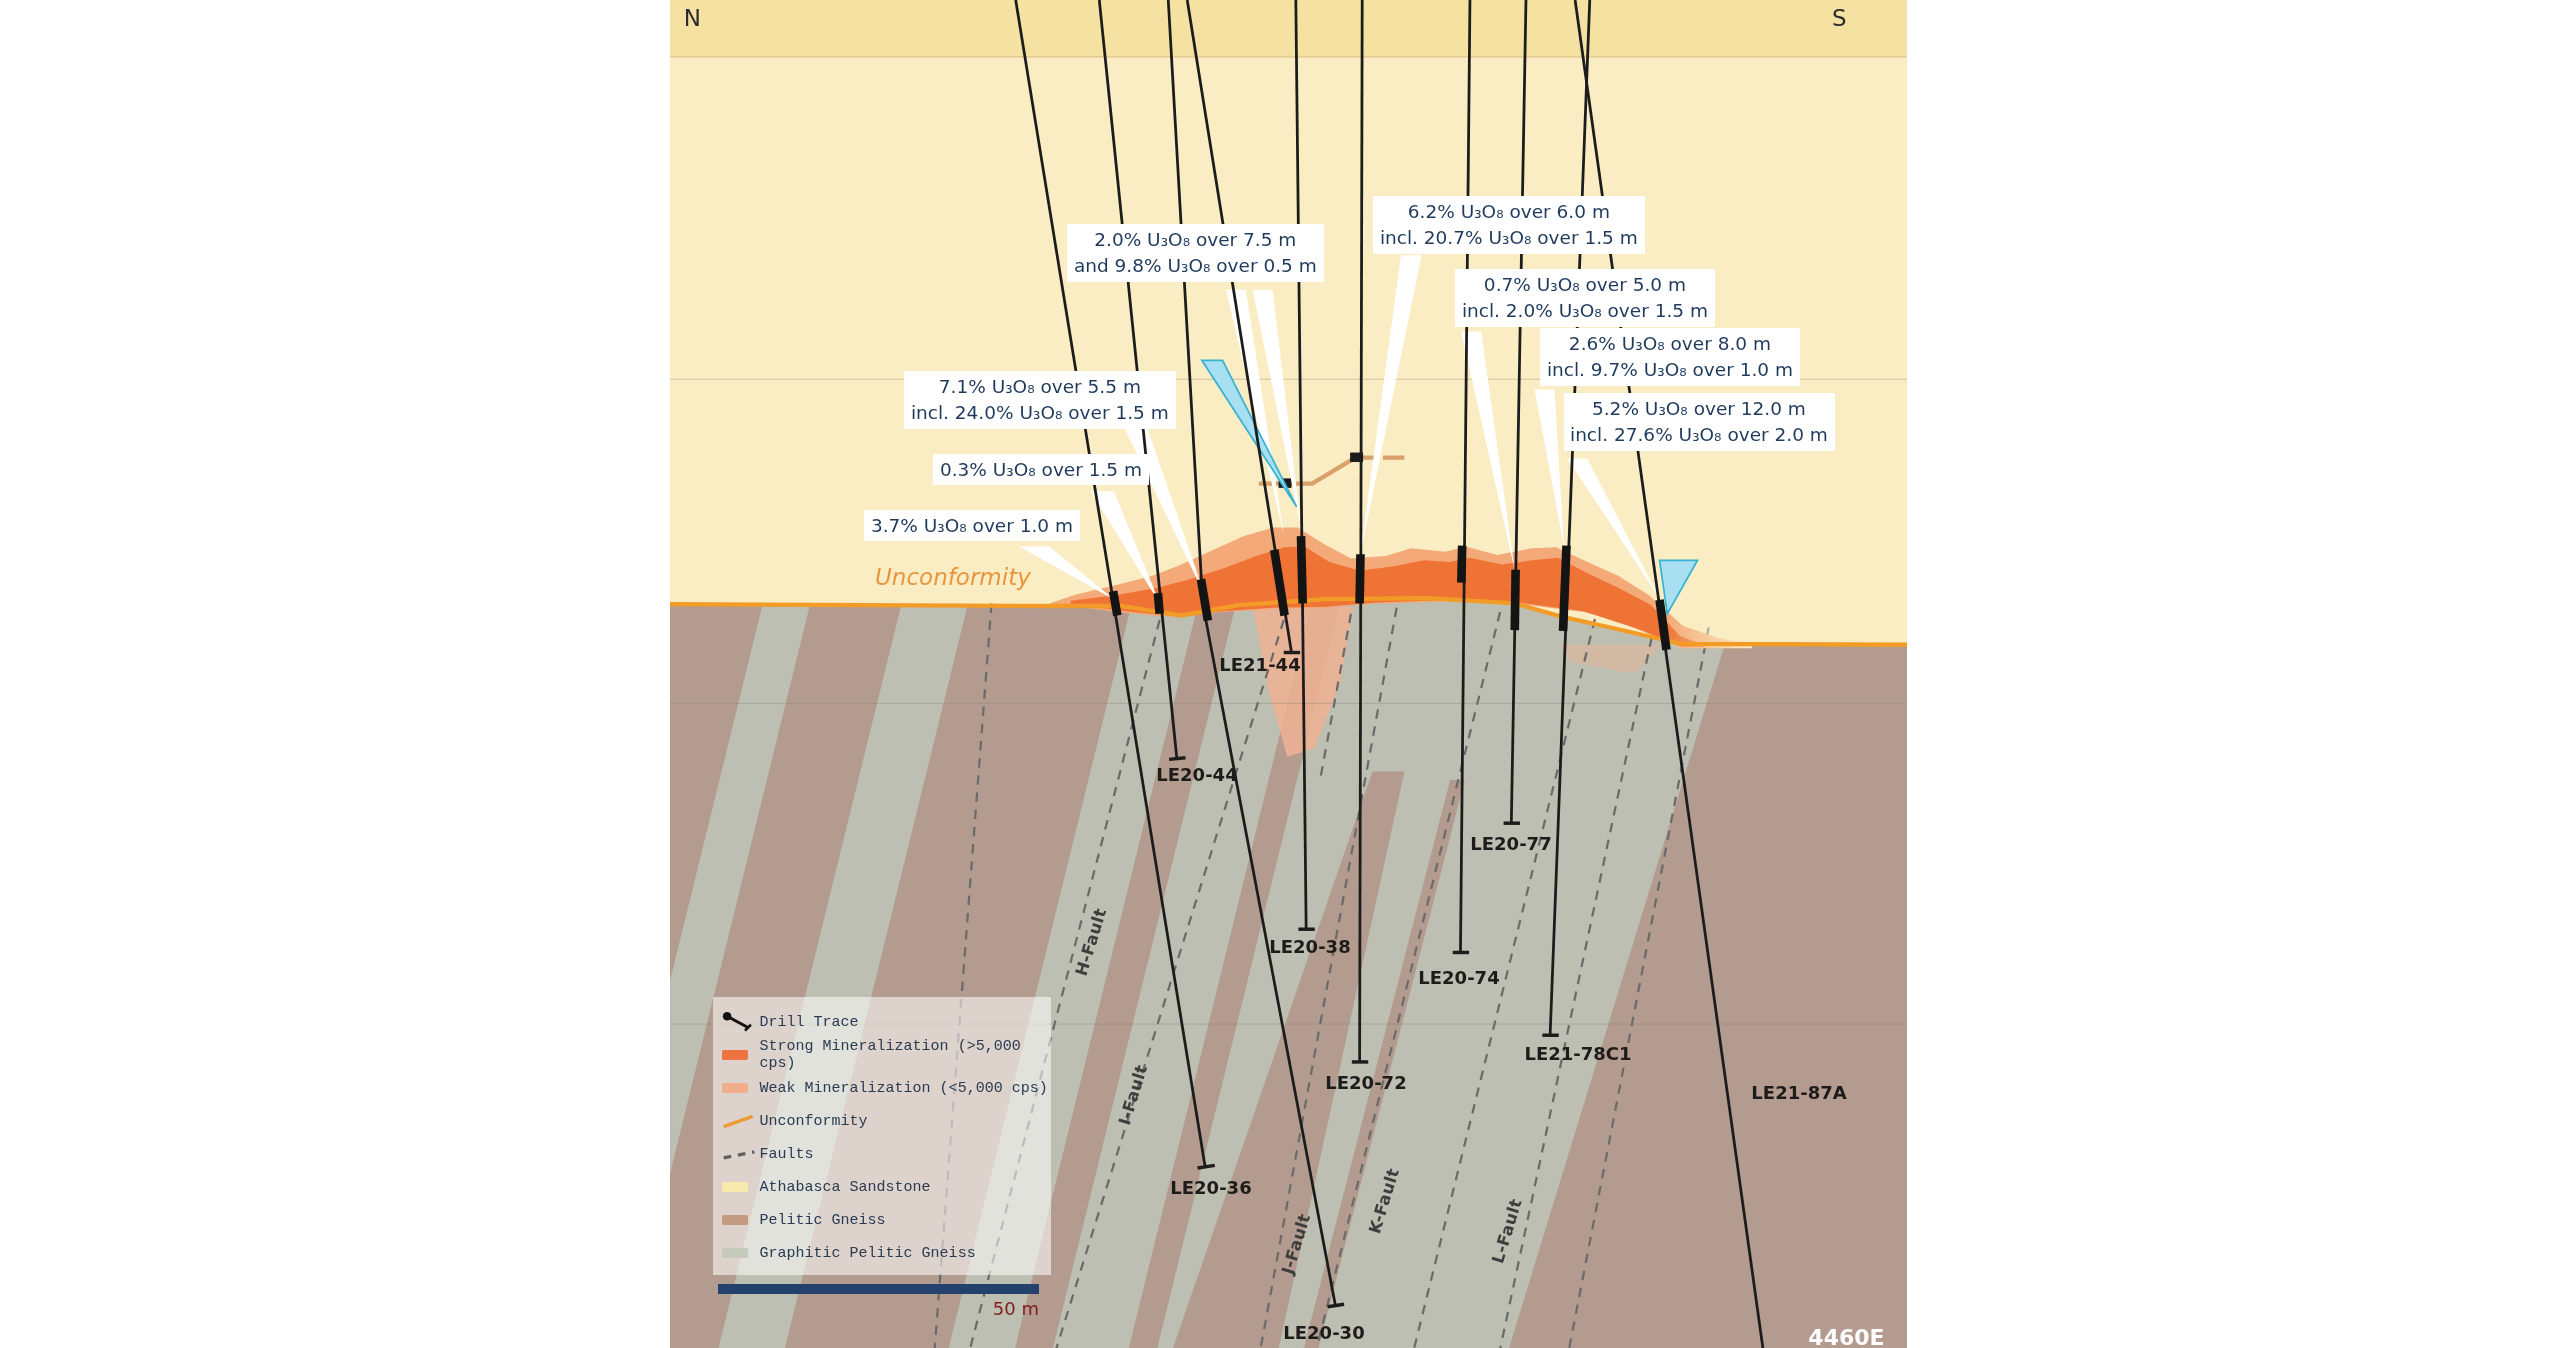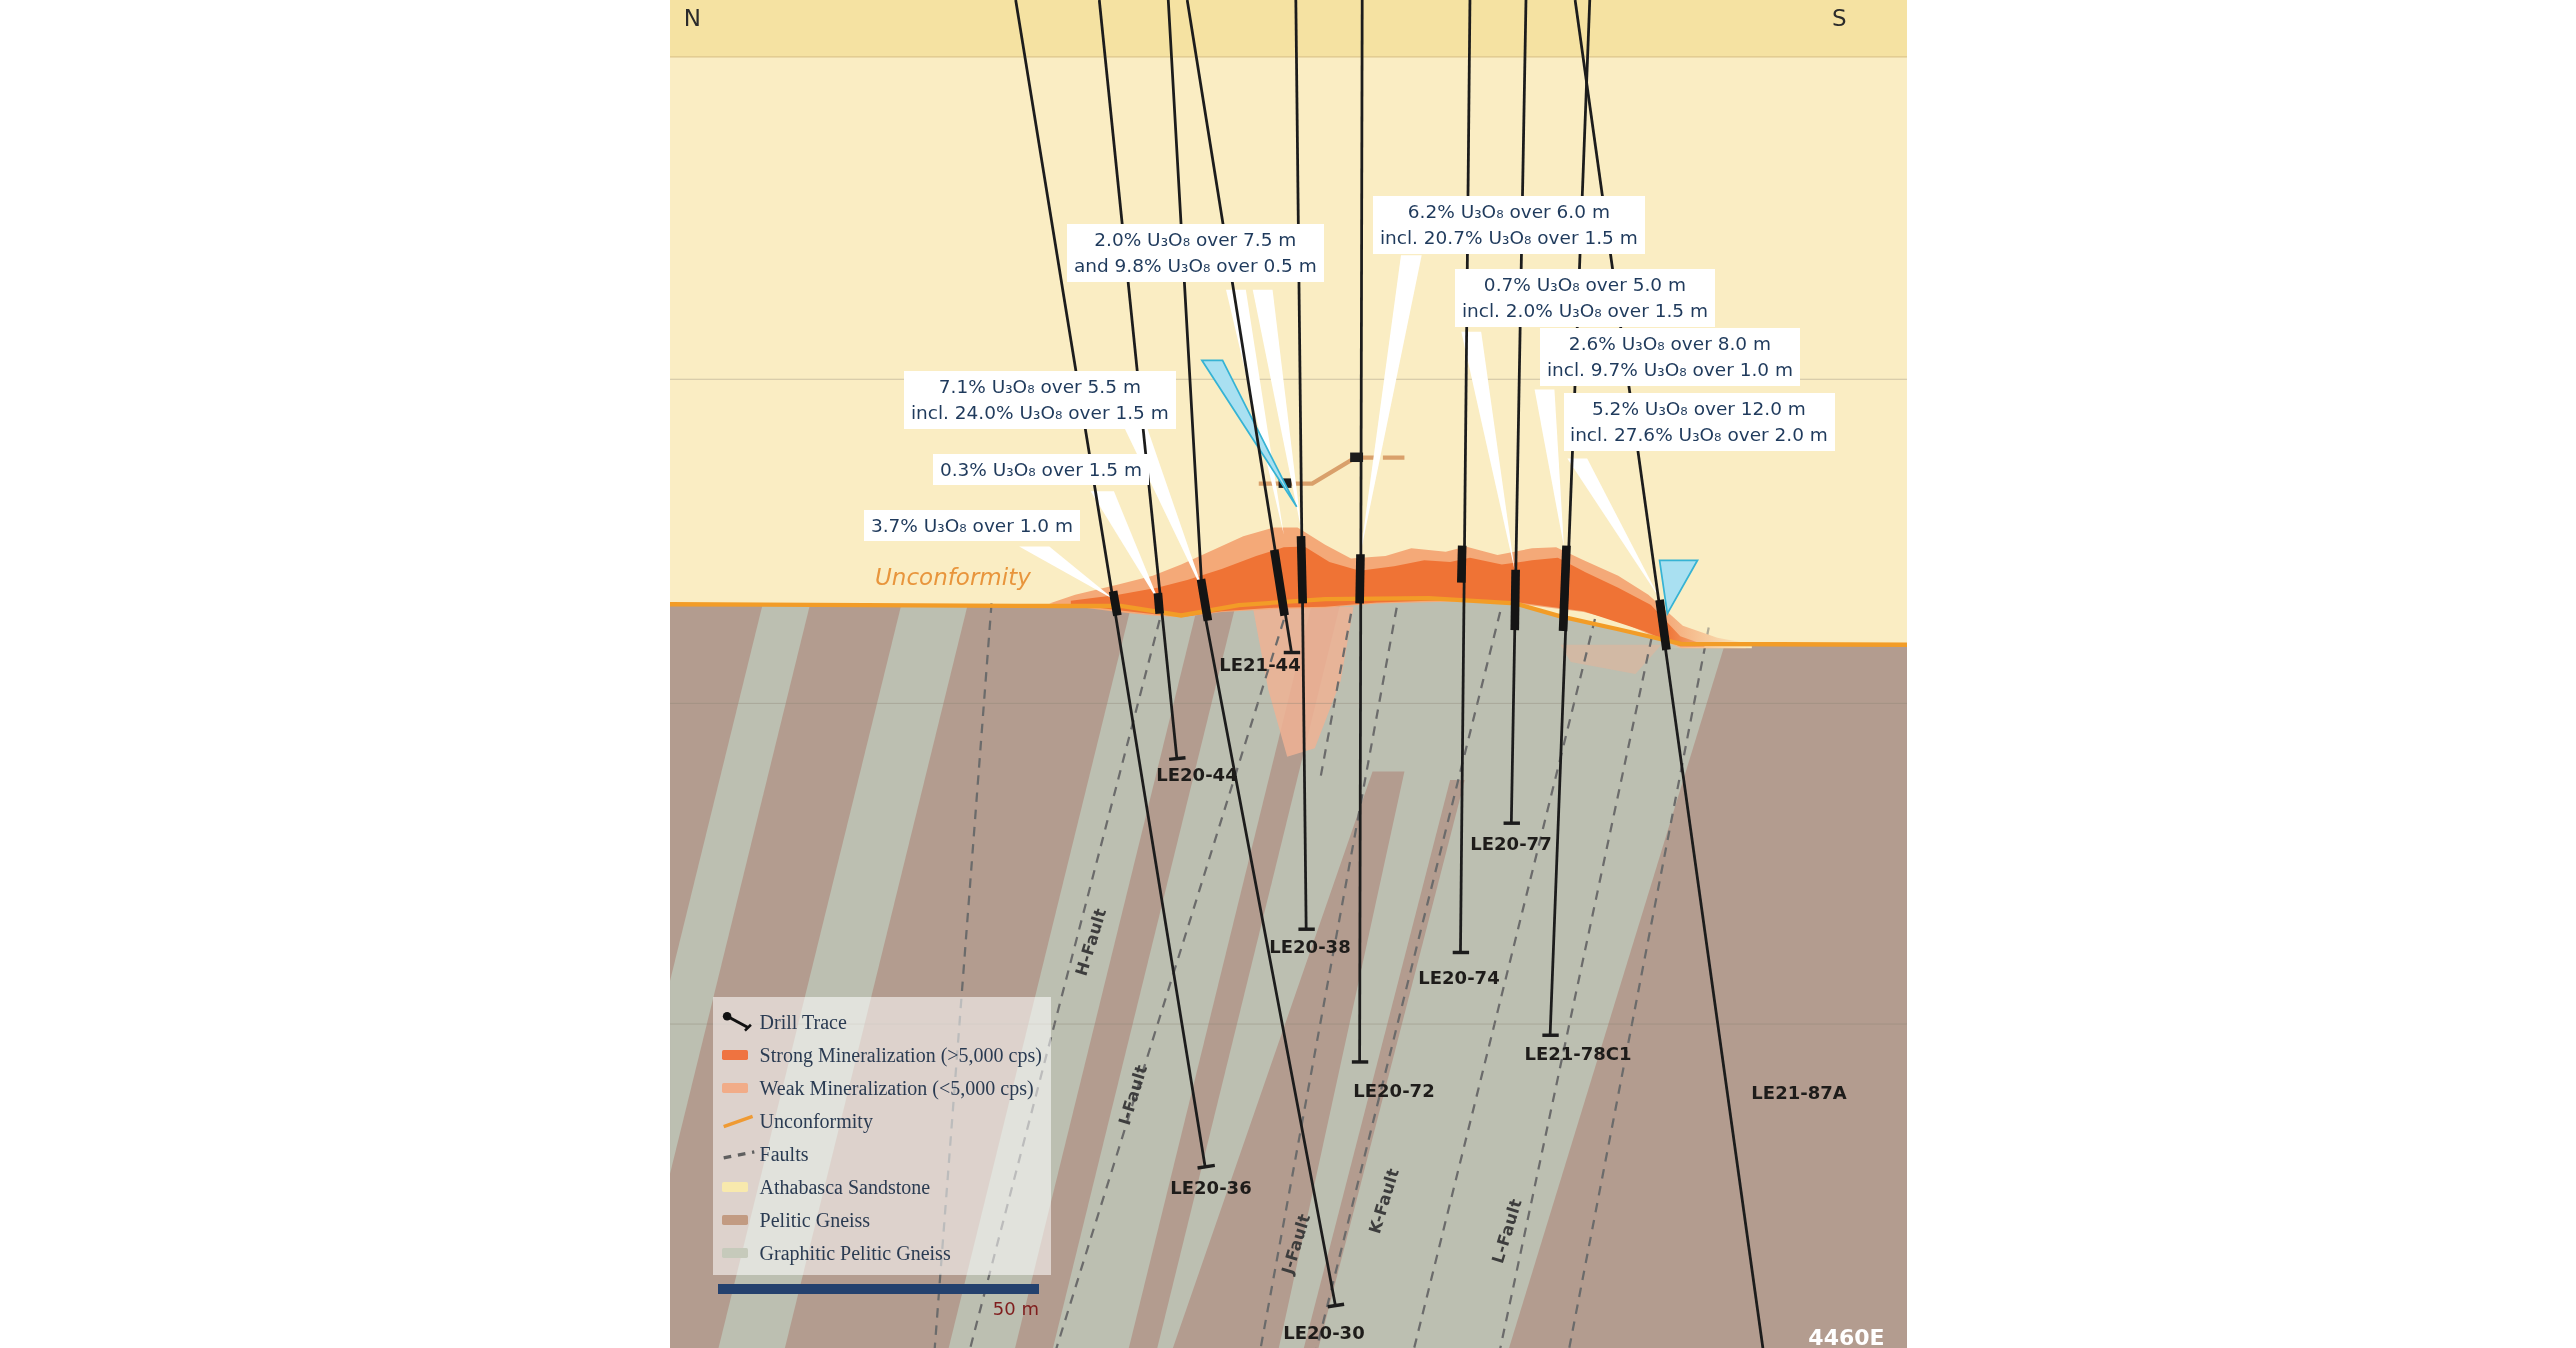--- a/index.html
+++ b/index.html
@@ -16,21 +16,21 @@
   .hl .big{font-size:24px;color:#14506e;}
   .holelbl{position:absolute;transform:translate(-50%,-50%);font-size:18px;font-weight:700;
            color:#1e1c1a;white-space:nowrap;}
   .faultlbl{position:absolute;transform:translate(-50%,-50%) rotate(-73deg);font-size:16.4px;
             font-weight:600;color:#3d3d3d;white-space:nowrap;letter-spacing:0.4px;}
   .uncf{position:absolute;font-style:italic;font-size:23px;color:#e8953c;}
   #legend{position:absolute;left:43px;top:997px;width:338px;height:278px;
           background:rgba(255,255,255,0.55);padding:8.6px 0 0 8.6px;box-sizing:border-box;}
   .legrow{display:flex;align-items:center;height:33px;}
   .legicon{width:38px;flex:0 0 38px;display:flex;align-items:center;justify-content:flex-start;}
-  .legtxt{font-size:20px;color:#2a3b52;font-family:Liberation Serif, serif;}
+  .legtxt{font-size:15px;color:#2a3b52;font-family:Liberation Mono, monospace;}
   .sw{width:26px;height:9.5px;border-radius:1.7px;}
   #scalebar{position:absolute;left:48px;top:1284px;width:321px;height:9.5px;background:#24416e;}
   #scalelbl{position:absolute;left:48px;top:1298px;width:321px;text-align:right;
             font-size:18px;color:#7f1d1d;}
   #sectlbl{position:absolute;left:1129px;top:1325px;width:95px;text-align:center;
            color:#ffffff;font-weight:bold;font-size:22px;}
 </style>
 </head>
 <body>
 
@@ -188,21 +188,21 @@
       <div>3.7% U₃O₈ over 1.0 m</div>
     </div>
 
     <div class="uncf" style="left:205px;top:564px;">Unconformity</div>
 
     <div class="holelbl" style="left:590px;top:664px;">LE21-44</div>
     <div class="holelbl" style="left:527px;top:774px;">LE20-44</div>
     <div class="holelbl" style="left:640px;top:946px;">LE20-38</div>
     <div class="holelbl" style="left:841px;top:843px;">LE20-77</div>
     <div class="holelbl" style="left:789px;top:977px;">LE20-74</div>
-    <div class="holelbl" style="left:724px;top:1082px;margin-top:8px;">LE20-72</div>
+    <div class="holelbl" style="left:696px;top:1082px;">LE20-72</div>
     <div class="holelbl" style="left:908px;top:1053px;">LE21-78C1</div>
     <div class="holelbl" style="left:1129px;top:1092px;">LE21-87A</div>
     <div class="holelbl" style="left:541px;top:1187px;">LE20-36</div>
     <div class="holelbl" style="left:654px;top:1332px;">LE20-30</div>
 
     <div class="faultlbl" style="left:421px;top:942px;">H-Fault</div>
     <div class="faultlbl" style="left:463px;top:1095px;">I-Fault</div>
     <div class="faultlbl" style="left:626px;top:1244px;">J-Fault</div>
     <div class="faultlbl" style="left:714px;top:1201px;">K-Fault</div>
     <div class="faultlbl" style="left:837px;top:1231px;">L-Fault</div>

